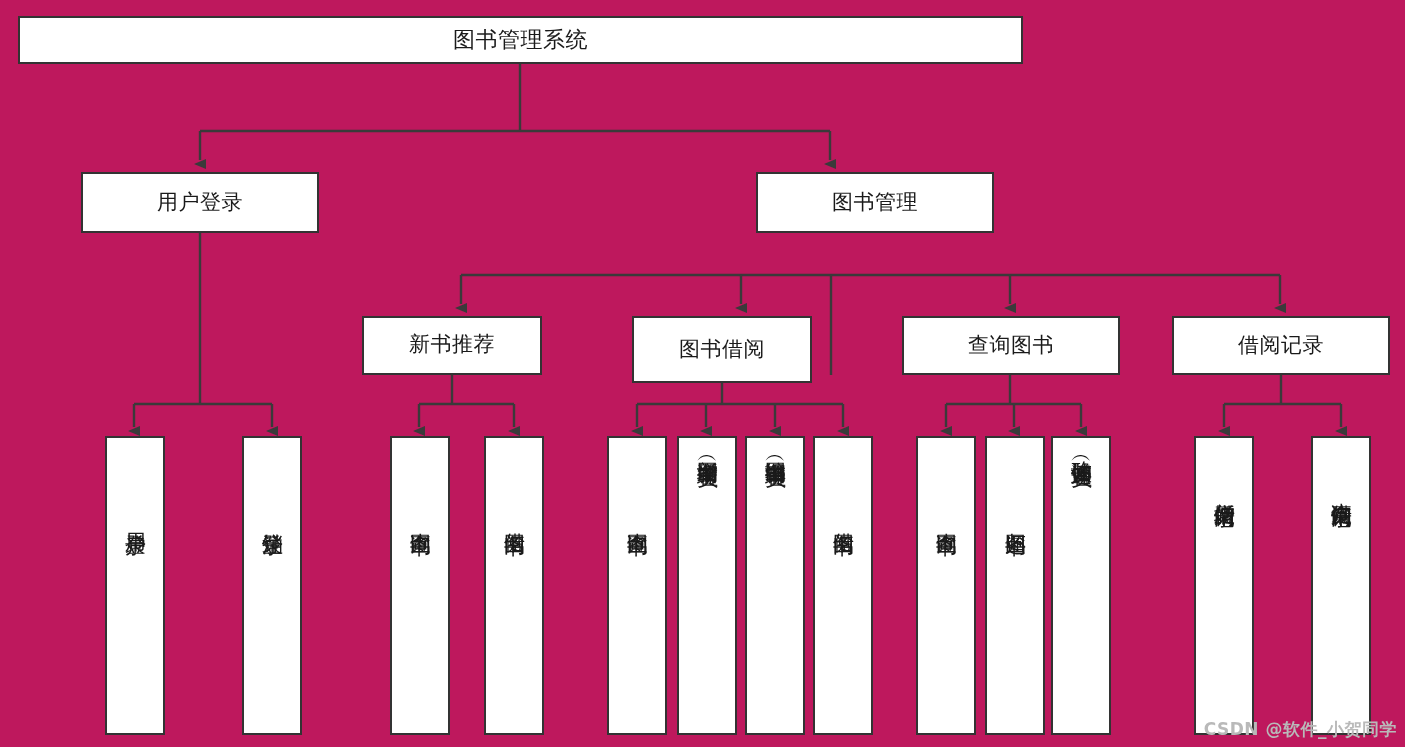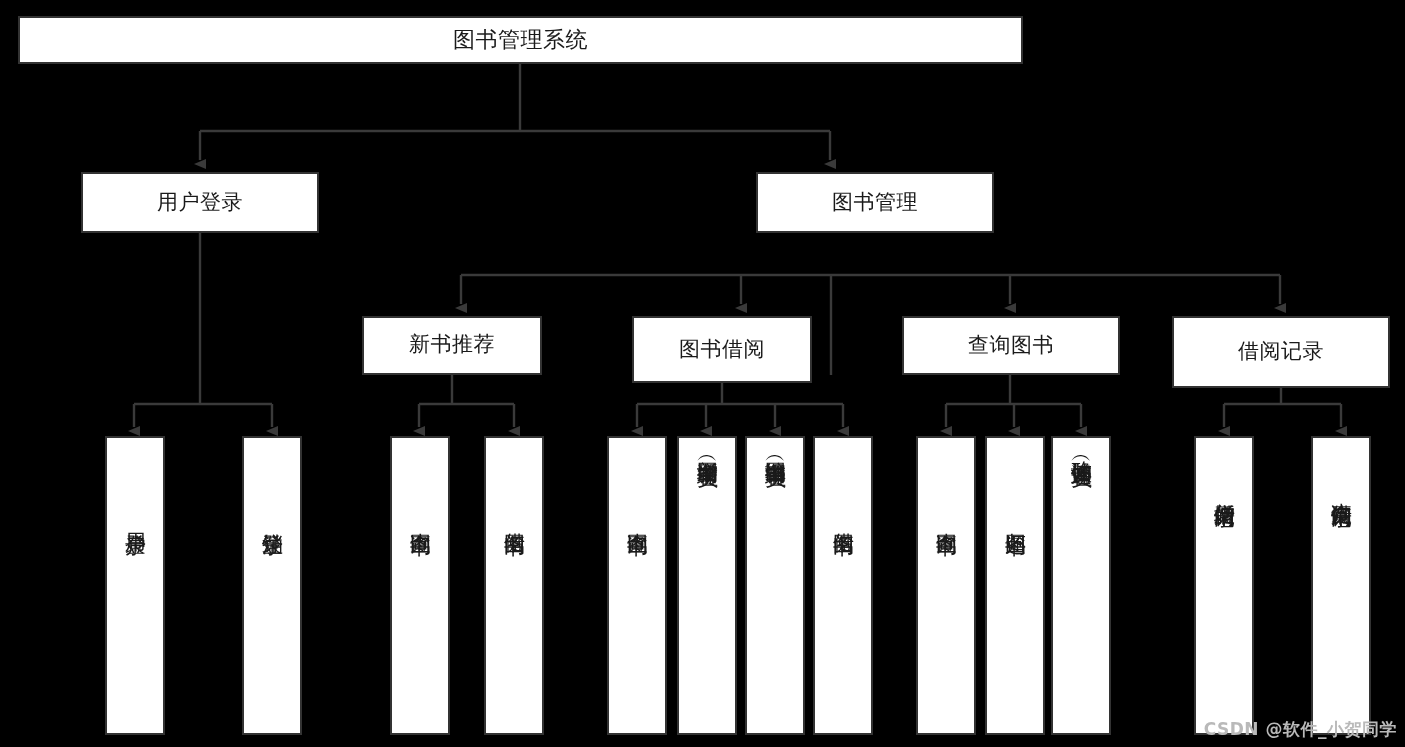--- a/index.html
+++ b/index.html
@@ -7,21 +7,21 @@
     padding: 0;
     background: #ffffff;
   }
   body {
     font-family: "DejaVu Sans", "Liberation Sans", sans-serif;
   }
   #canvas {
     position: relative;
     width: 1405px;
     height: 747px;
-    background: #000000;
+    background: #be185d;
     overflow: hidden;
   }
   #edges {
     position: absolute;
     left: 0;
     top: 0;
     width: 1405px;
     height: 747px;
   }
   .node {
@@ -143,21 +143,21 @@
   </div>
 
   <div class="node" style="left:632px; top:316px; width:180px; height:67px;">
     <span class="node-label">图书借阅</span>
   </div>
 
   <div class="node" style="left:902px; top:316px; width:218px; height:59px;">
     <span class="node-label">查询图书</span>
   </div>
 
-  <div class="node" style="left:1172px; top:316px; width:218px; height:72px;">
+  <div class="node" style="left:1172px; top:316px; width:218px; height:59px;">
     <span class="node-label">借阅记录</span>
   </div>
 
   <div class="node leaf mid" style="left:105px; top:436px; width:60px; height:299px;">
     <span class="node-label">用户登录</span>
   </div>
 
   <div class="node leaf mid" style="left:242px; top:436px; width:60px; height:299px;">
     <span class="node-label">注销登录</span>
   </div>

